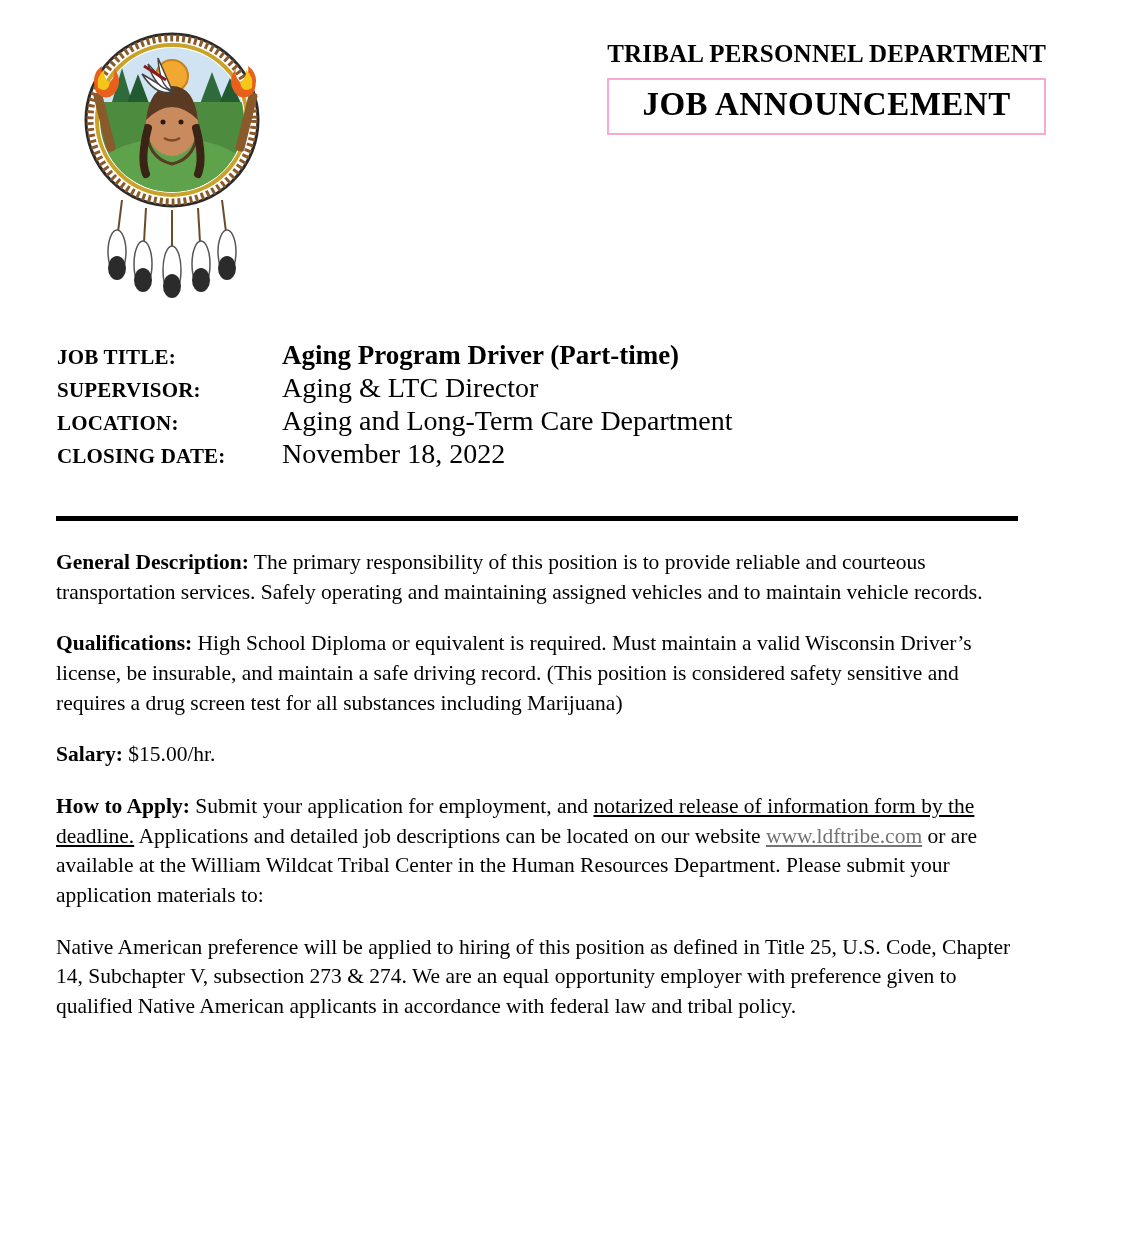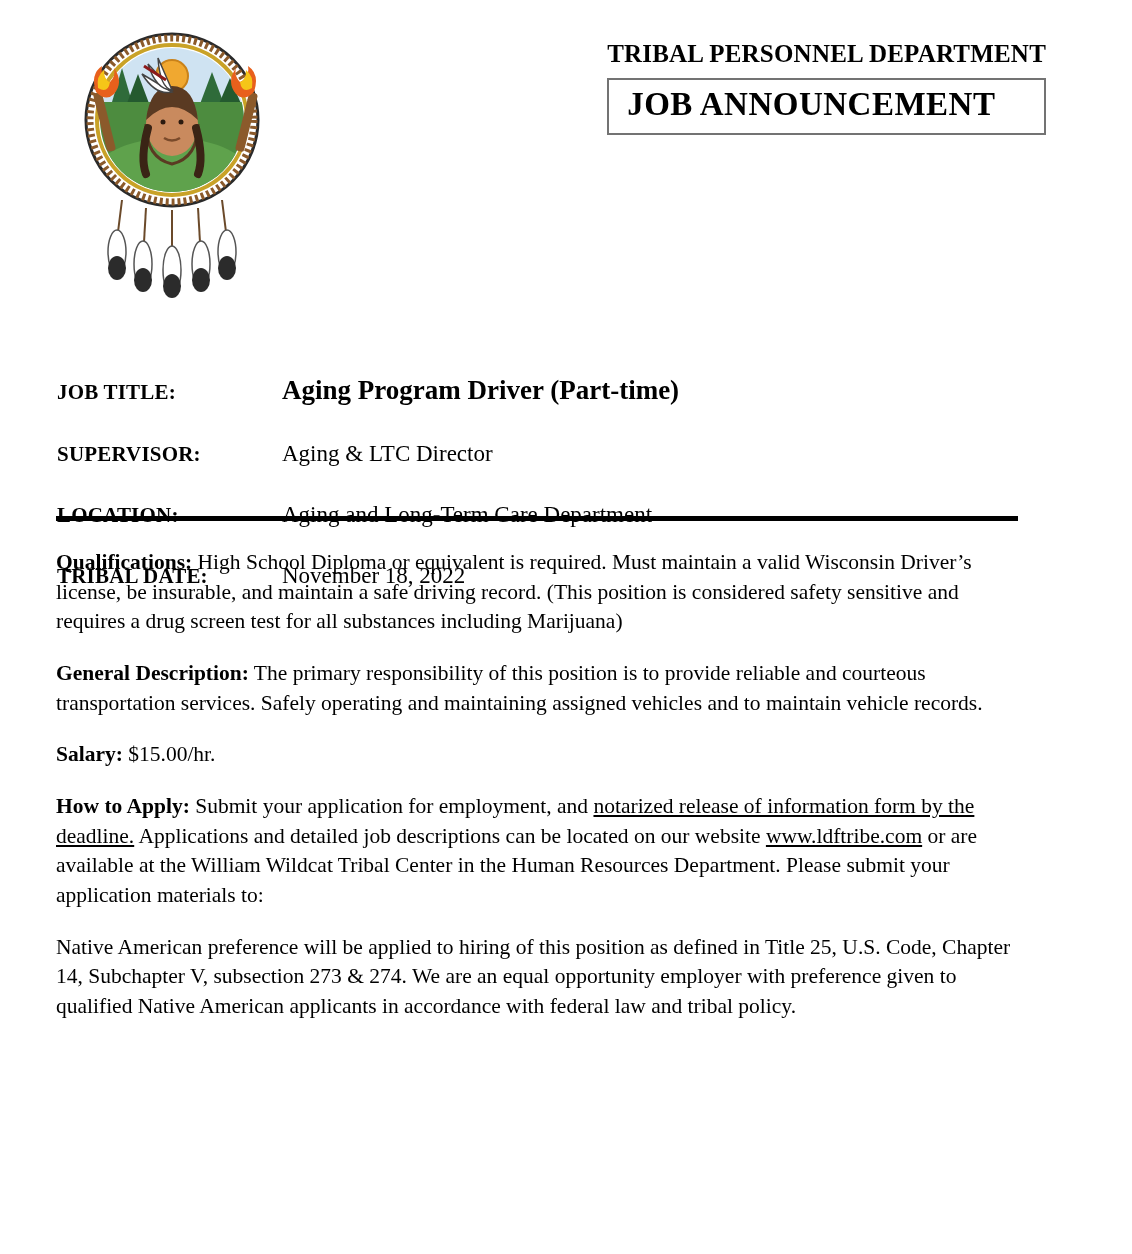--- a/index.html
+++ b/index.html
@@ -49,24 +49,24 @@
 
   .dept-title {
     font-weight: bold;
     font-size: 25px;
     letter-spacing: 0.2px;
     white-space: nowrap;
   }
 
   .announce-box {
     margin-top: 10px;
-    border: 2px solid #737373;
+    border: 2px solid #f9a8d4;
     padding: 6px 18px 10px 18px;
     display: block;
-    text-align: left;
+    text-align: center;
   }
 
   .announce-box .announce-title {
     font-weight: bold;
     font-size: 33px;
     letter-spacing: 0.5px;
     white-space: nowrap;
   }
 
   
@@ -74,33 +74,32 @@
     position: absolute;
     left: 57px;
     top: 340px;
     width: 1000px;
   }
 
   .meta-row {
     display: flex;
     align-items: baseline;
     margin-bottom: 1px;
-    margin-top: 35px;
   }
 
   .meta-label {
     font-weight: bold;
     font-size: 21px;
     width: 225px;
     flex: 0 0 225px;
     letter-spacing: 0.2px;
   }
 
   .meta-value {
-    font-size: 23px;
+    font-size: 28px;
   }
 
   .meta-row.title-row .meta-value {
     font-size: 27px;
   }
   .job-title-strong {
     font-weight: bold;
   }
   .job-title-paren {
     font-weight: bold;
@@ -127,21 +126,21 @@
 
   .para {
     margin: 0 0 22px 0;
     text-align: left;
   }
   .para b { font-weight: bold; }
 
   .u { text-decoration: underline; }
 
   a.link {
-    color: #000000;
+    color: #737373;
     text-decoration: underline;
     font-family: Liberation Serif, serif;
   }
 
   .addr {
     margin: 0 0 20px 0;
     padding-left: 226px;
     line-height: 1.33;
   }
   .addr div { white-space: nowrap; }
@@ -255,35 +254,35 @@
       <div class="meta-value">Aging &amp; LTC Director</div>
     </div>
 
     <div class="meta-row">
       <div class="meta-label">LOCATION:</div>
       <div class="meta-value">Aging and Long-Term Care Department</div>
     </div>
 
 
     <div class="meta-row">
-      <div class="meta-label">TRIBAL DATE:</div>
+      <div class="meta-label">CLOSING DATE:</div>
       <div class="meta-value">November 18, 2022</div>
     </div>
   </div>
 
   <div class="rule"></div>
 
   <div class="body-content">
 
     <p class="para">
+      <b>General Description:</b><span> The primary responsibility of this position is to provide reliable and courteous transportation services.  Safely operating and maintaining assigned vehicles and to maintain vehicle records.</span>
+    </p>
+
+    <p class="para">
       <b>Qualifications:</b><span> High School Diploma or equivalent is required.  Must maintain a valid Wisconsin Driver’s license, be insurable, and maintain a safe driving record. (This position is considered safety sensitive and requires a drug screen test for all substances including Marijuana)</span>
-    </p>
-
-    <p class="para">
-      <b>General Description:</b><span> The primary responsibility of this position is to provide reliable and courteous transportation services.  Safely operating and maintaining assigned vehicles and to maintain vehicle records.</span>
     </p>
 
     <p class="para">
       <b>Salary:</b><span>  $15.00/hr.</span>
     </p>
 
     <p class="para">
       <b>How to Apply:</b><span>  Submit your application for employment, and </span><span class="u">notarized release of information form by the deadline.</span><span>  Applications and detailed job descriptions can be located on our website </span><a class="link" href="#">www.ldftribe.com</a><span> or are available at the William Wildcat Tribal Center in the Human Resources Department.  Please submit your application materials to:</span>
     </p>
 

